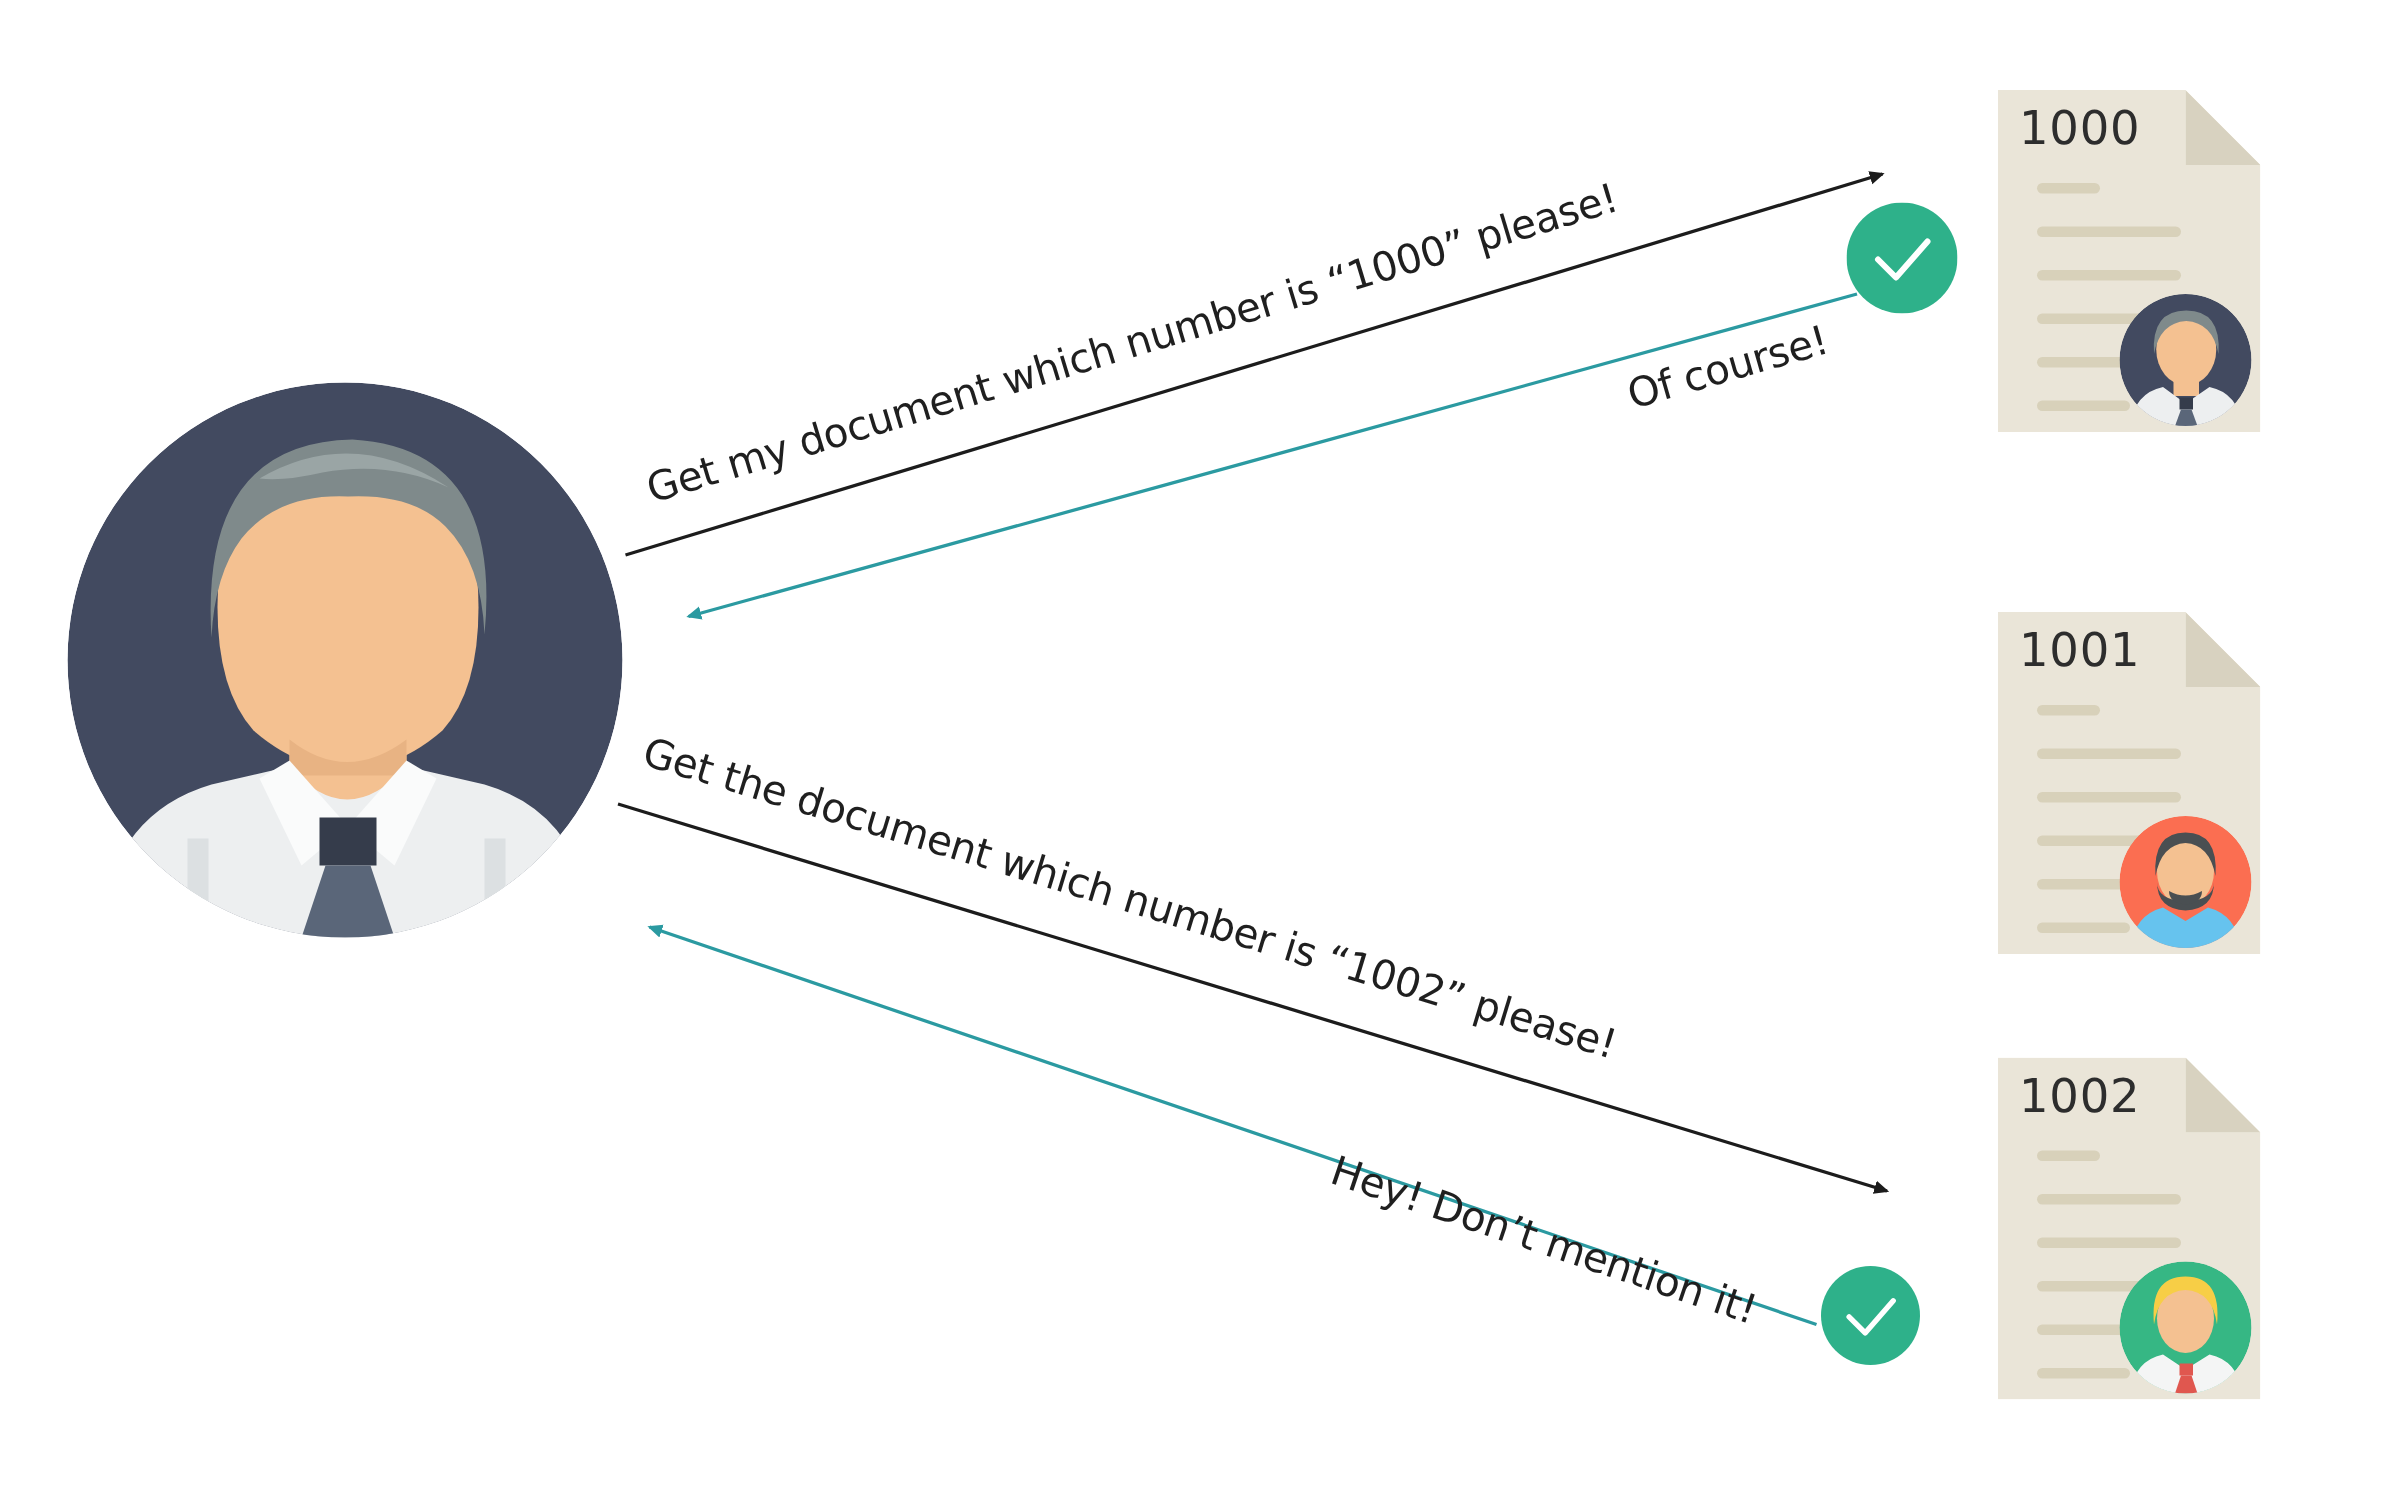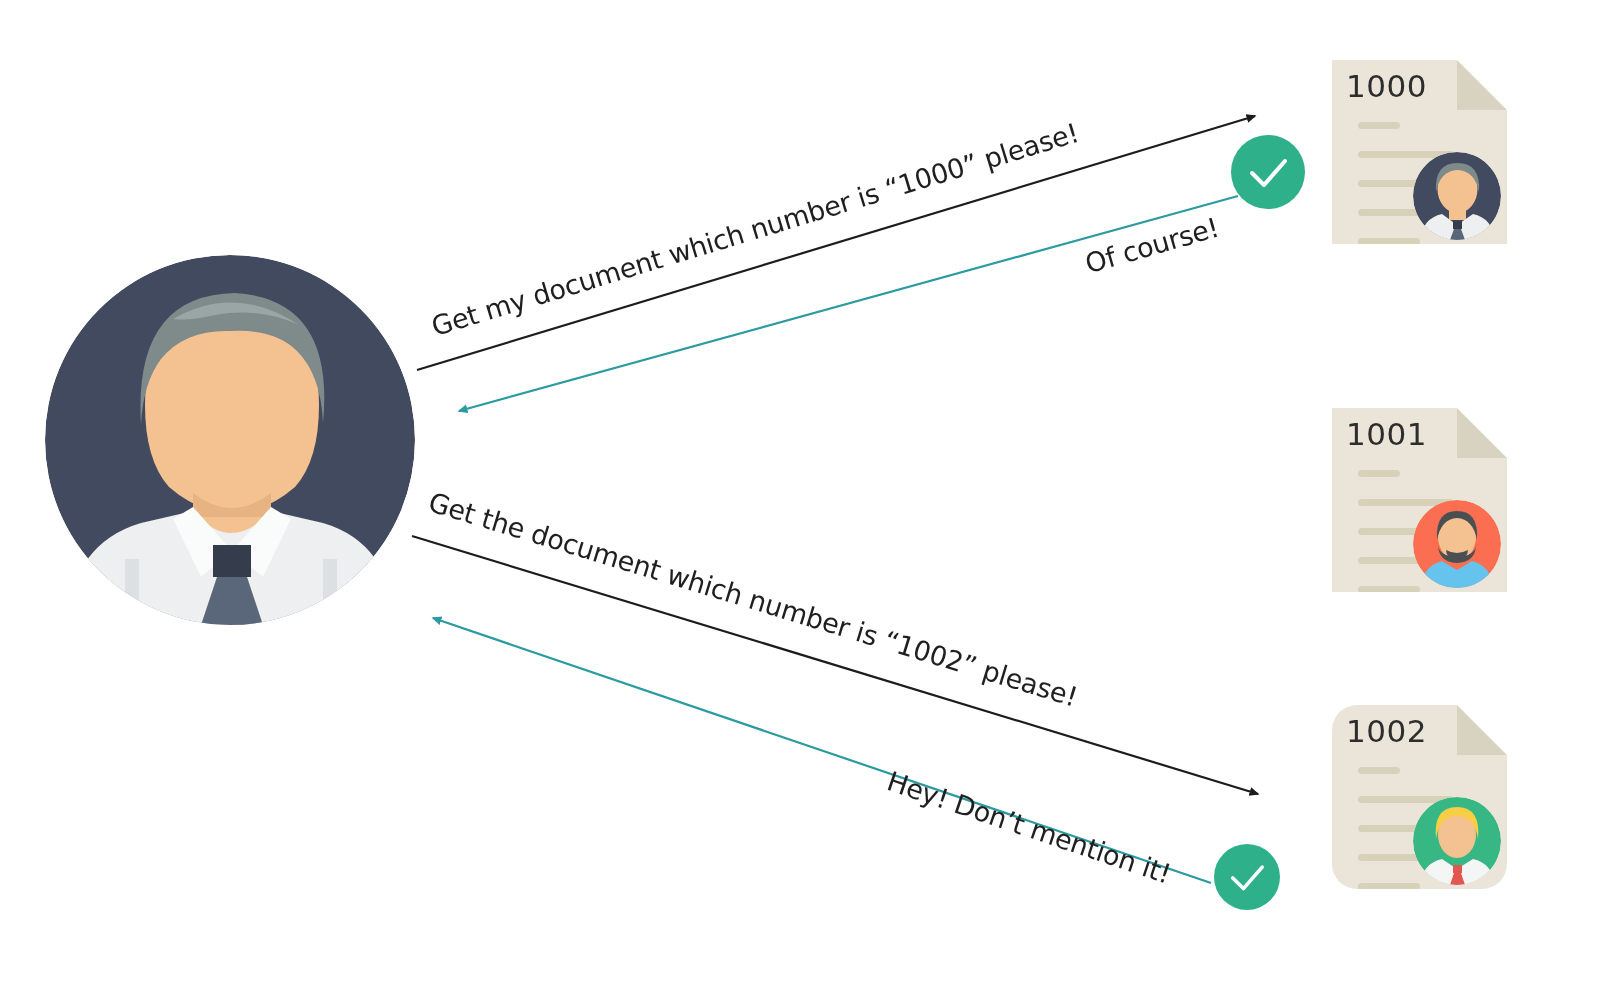--- a/index.html
+++ b/index.html
@@ -31,21 +31,21 @@
   .msg.res-bottom{left:849px;top:812px;width:360px;transform:rotate(18.6deg);}
 
   
   .check{position:absolute;}
   .check.top{left:1231px;top:135px;width:74px;height:74px;}
   .check.bottom{left:1214px;top:844px;width:66px;height:66px;}
 
   
   .doc{
     position:absolute;
-    width:175px;height:184px;
+    width:175px;height:228px;
     background:#EAE5D8;
     clip-path:polygon(0 0, calc(100% - 50px) 0, 100% 50px, 100% 100%, 0 100%);
   }
   .doc .fold{
     position:absolute;top:0;right:0;
     width:50px;height:50px;
     background:#D8D2C0;
     clip-path:polygon(0 0, 100% 100%, 0 100%);
   }
   .doc-num{
@@ -53,21 +53,21 @@
     font-size:31px;color:#2d2d2d;
     letter-spacing:0.5px;
   }
   .doc-lines{position:absolute;left:26px;top:62px;}
   .ln{height:7px;border-radius:3.5px;background:#D8D1BA;margin-bottom:22px;}
   .w42{width:42px;} .w96{width:96px;} .w62{width:62px;}
   .doc-avatar{position:absolute;right:6px;bottom:4px;width:88px;height:88px;}
 
   .doc.d1{left:1332px;top:60px;}
   .doc.d2{left:1332px;top:408px;}
-  .doc.d3{left:1332px;top:705px;border-radius:25px;}
+  .doc.d3{left:1332px;top:705px;}
 </style>
 </head>
 <body>
 
 <div class="canvas">
 
   <svg class="arrow-layer" width="1600" height="995" viewBox="0 0 1600 995">
     <defs>
       <marker id="headBlack" markerWidth="11" markerHeight="11" refX="8.5" refY="5" orient="auto" markerUnits="userSpaceOnUse">
         <path d="M0,0.5 L10,5 L0,9.5 z" fill="#1c1c1c"></path>

